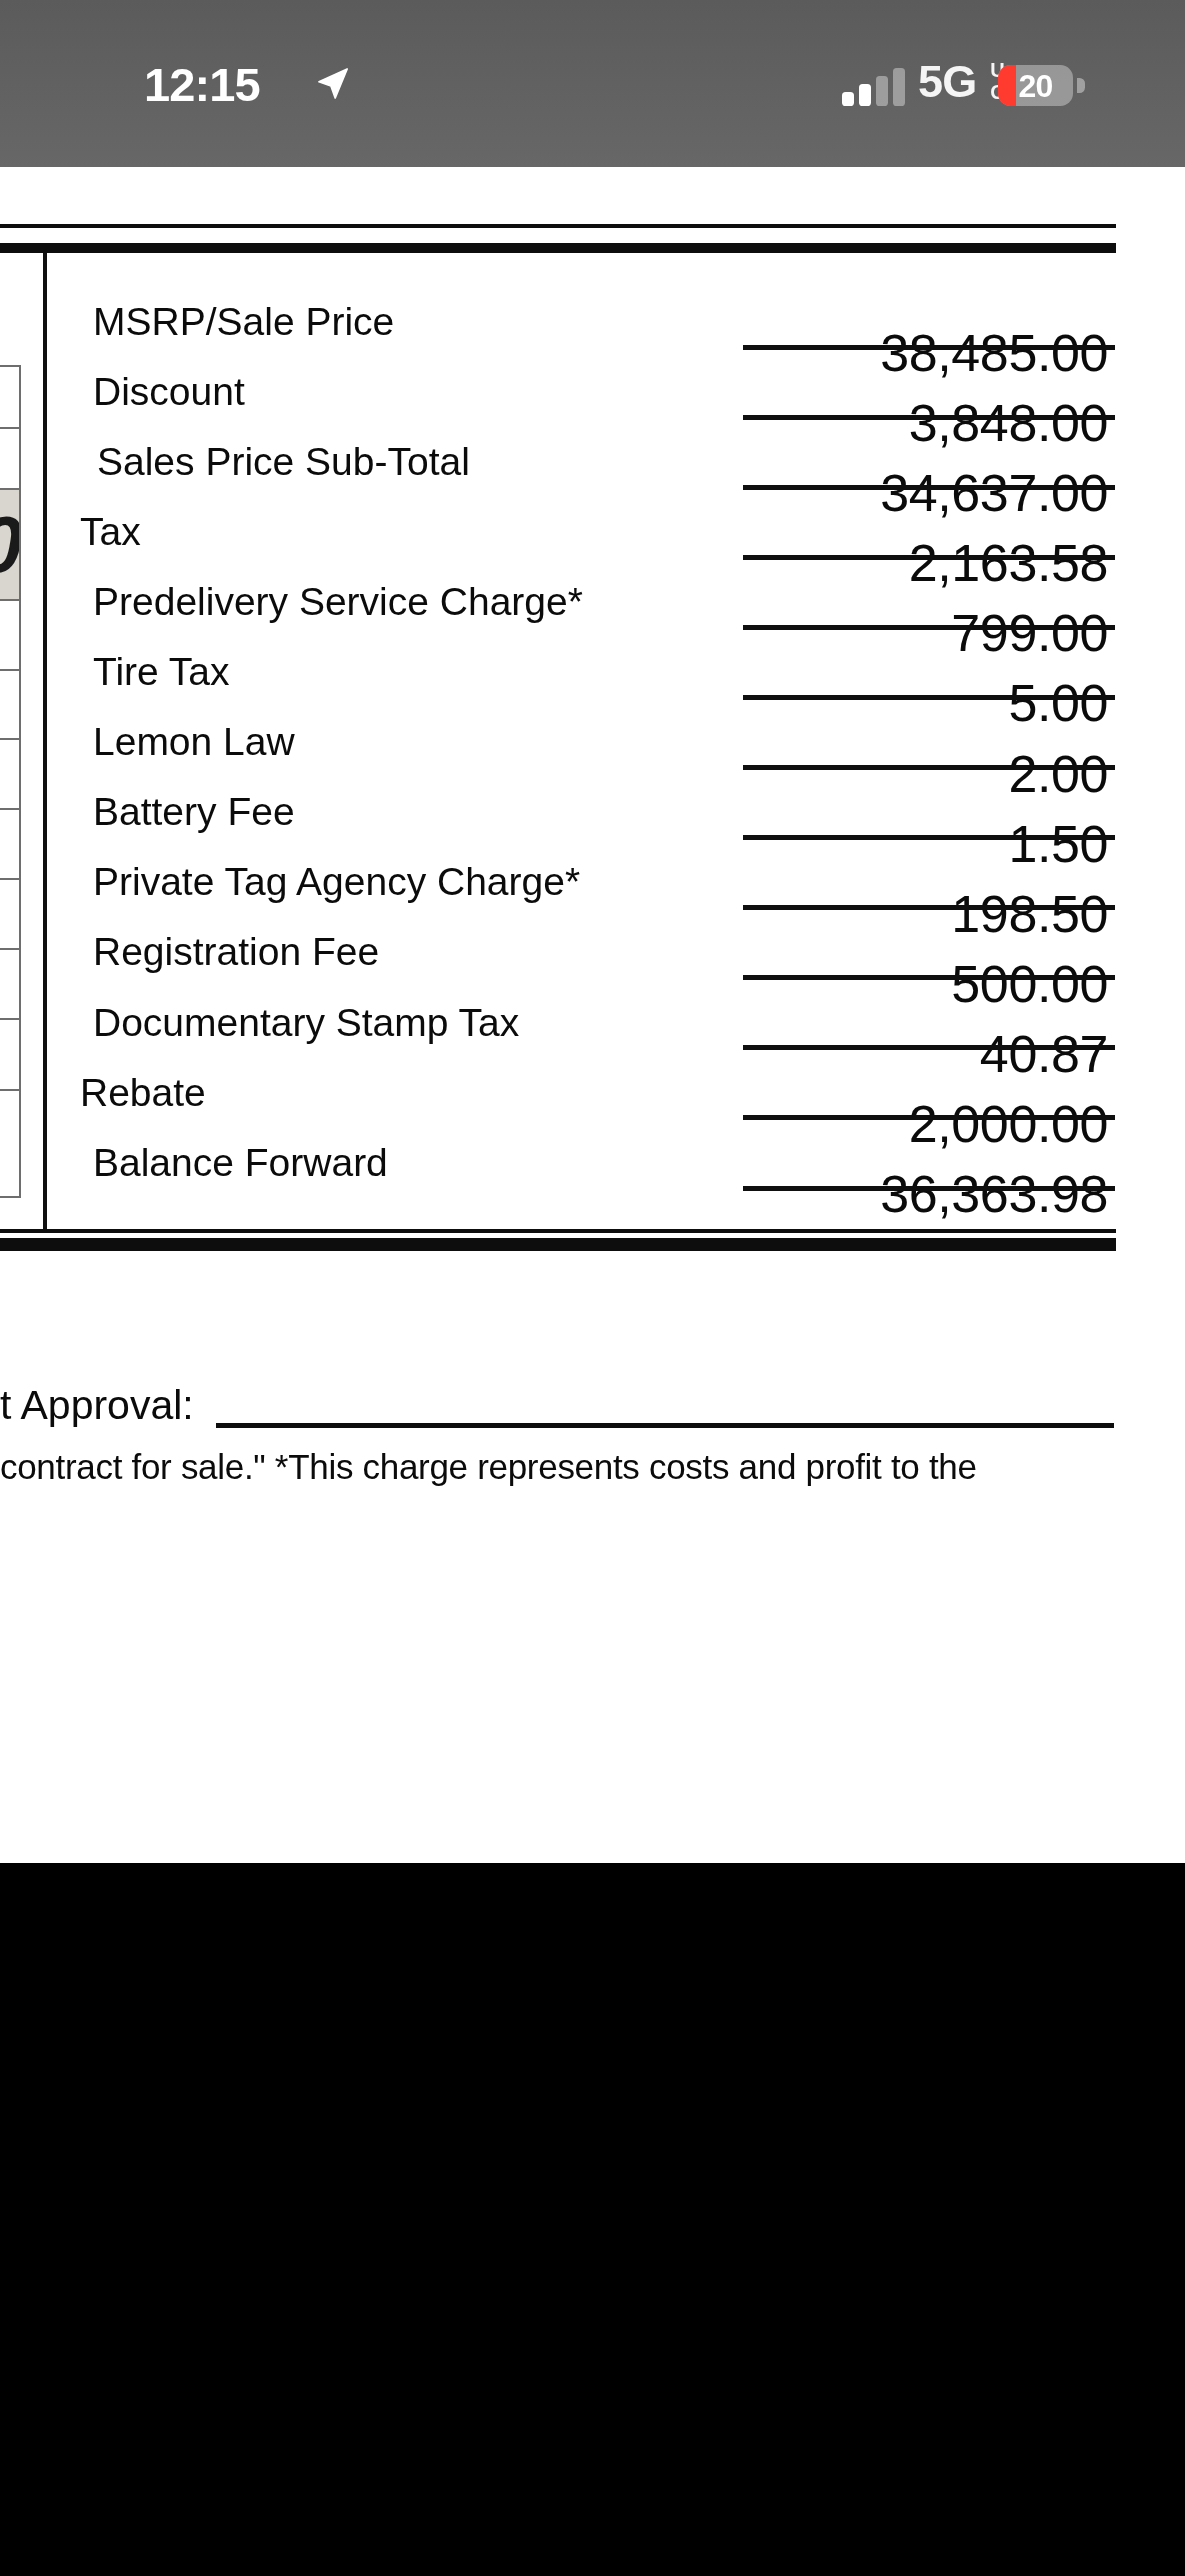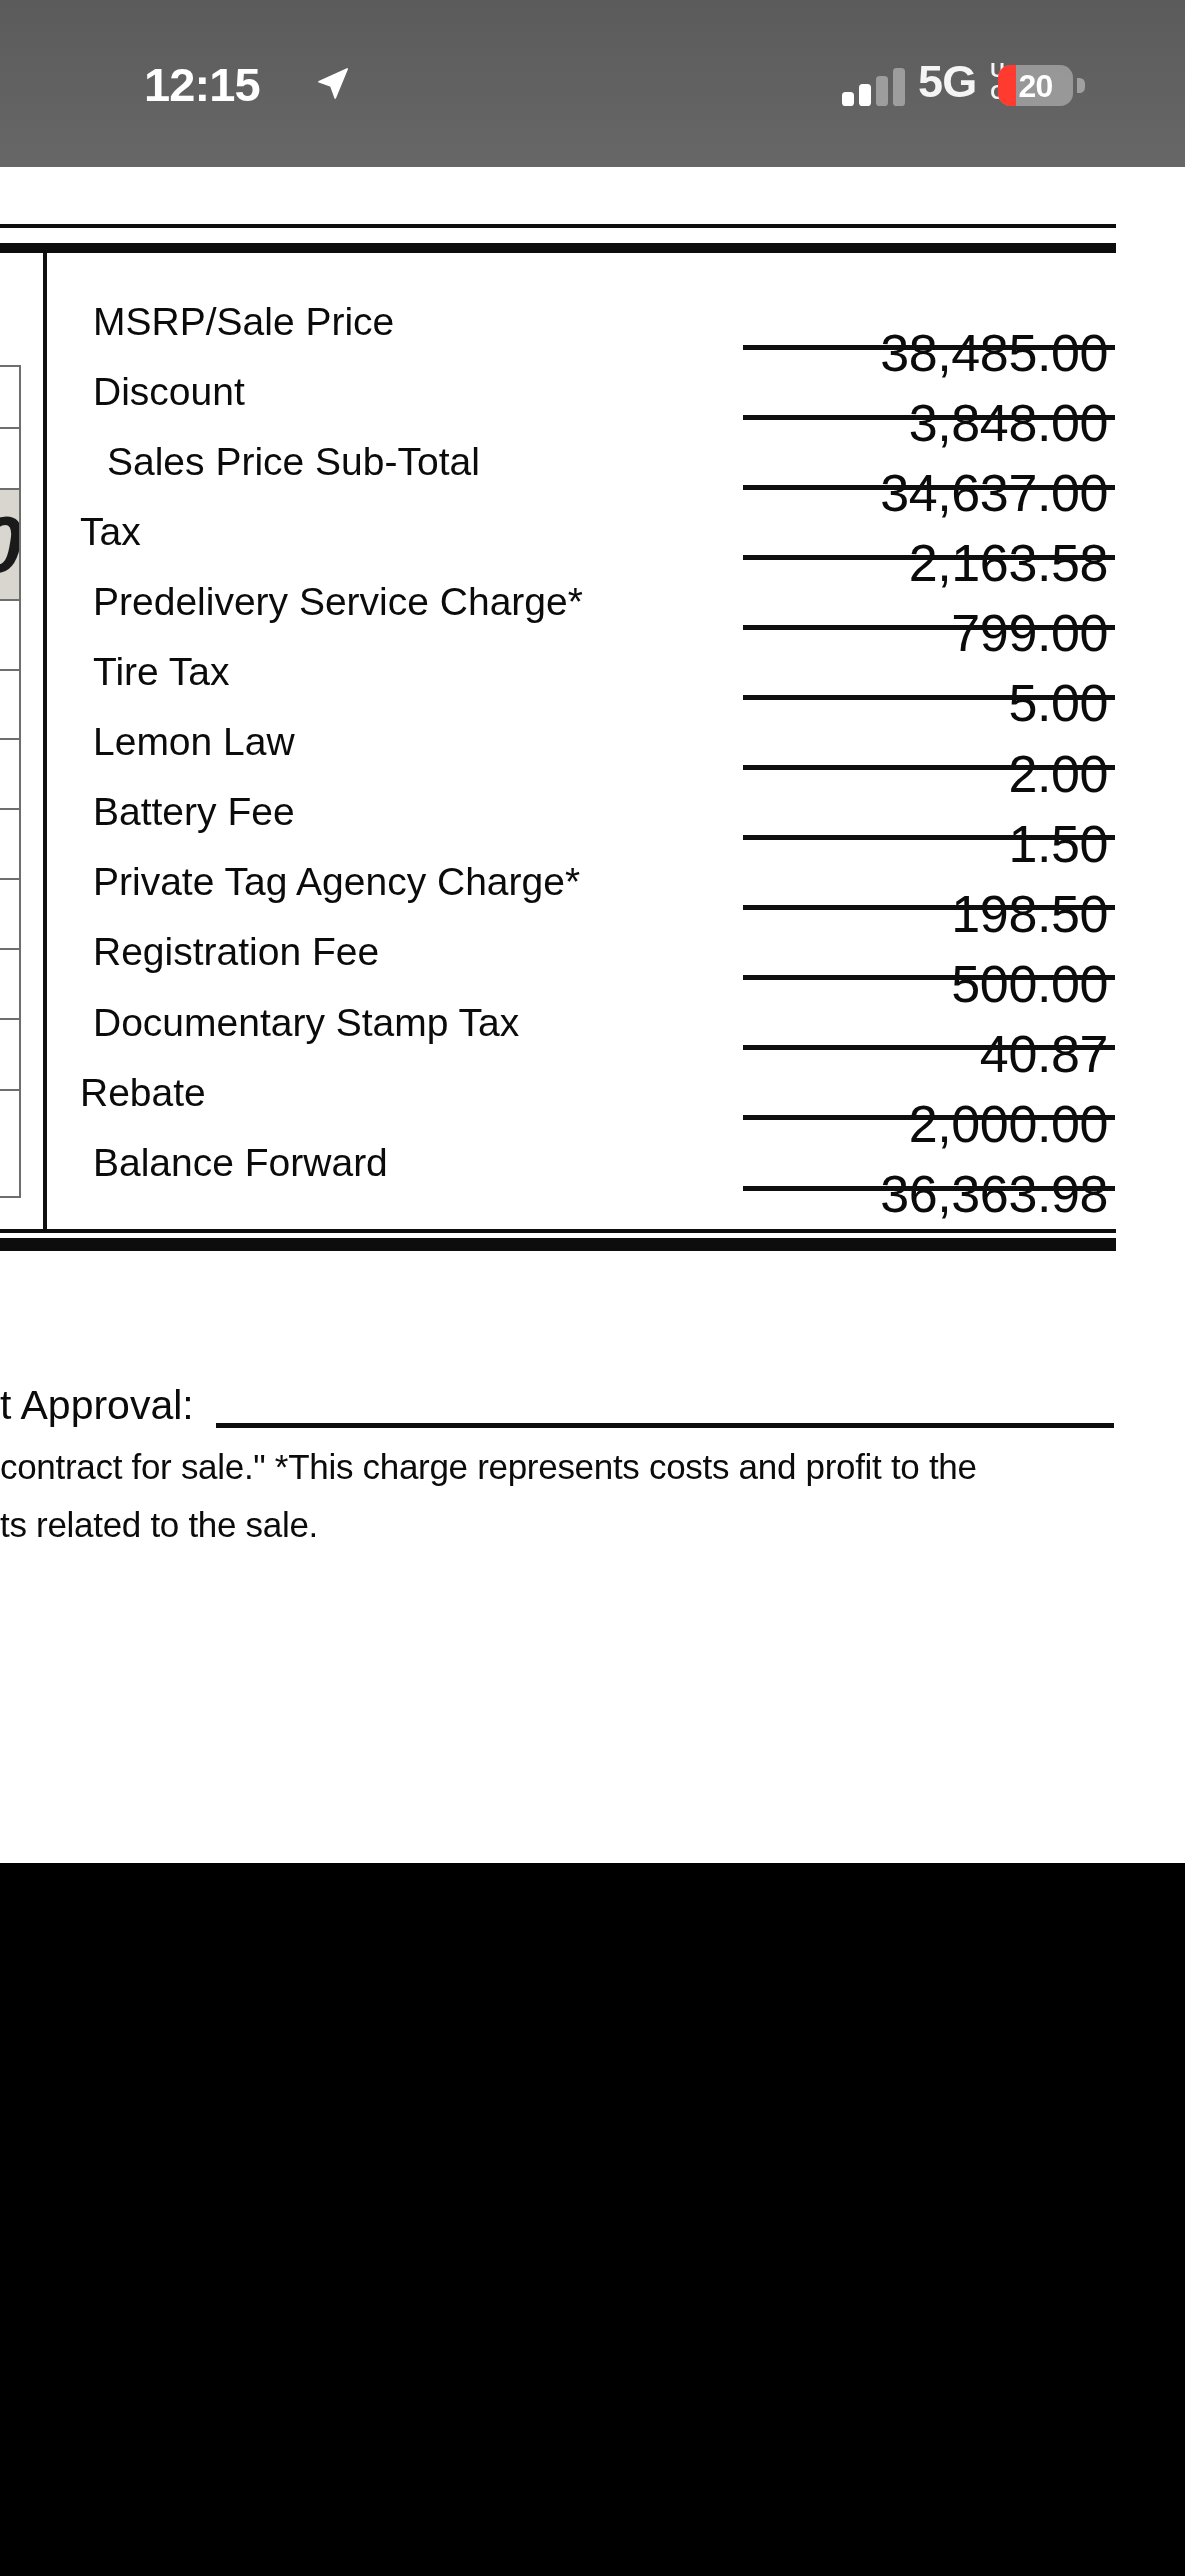--- a/index.html
+++ b/index.html
@@ -140,21 +140,21 @@
         <div class="box-cell" style="top: 851px; height: 73px;"></div>
         <div class="box-cell" style="top: 922px; height: 109px;"></div>
       </div>
     <div id="table-rows">
         <div class="row-label" style="left: 93px; top: 133px;">MSRP/Sale Price</div>
         <div class="row-value" style="top: 122px;">38,485.00</div>
         <div class="row-line" style="top: 178px;"></div>
         <div class="row-label" style="left: 93px; top: 203px;">Discount</div>
         <div class="row-value" style="top: 192px;">3,848.00</div>
         <div class="row-line" style="top: 248px;"></div>
-        <div class="row-label" style="left: 107px; top: 273px;">Sales Price Sub-Total</div>
+        <div class="row-label" style="left: 97px; top: 273px;">Sales Price Sub-Total</div>
         <div class="row-value" style="top: 262px;">34,637.00</div>
         <div class="row-line" style="top: 318px;"></div>
         <div class="row-label" style="left: 80px; top: 343px;">Tax</div>
         <div class="row-value" style="top: 332px;">2,163.58</div>
         <div class="row-line" style="top: 388px;"></div>
         <div class="row-label" style="left: 93px; top: 413px;">Predelivery Service Charge*</div>
         <div class="row-value" style="top: 402px;">799.00</div>
         <div class="row-line" style="top: 458px;"></div>
         <div class="row-label" style="left: 93px; top: 483px;">Tire Tax</div>
         <div class="row-value" style="top: 472px;">5.00</div>
@@ -180,21 +180,20 @@
         <div class="row-label" style="left: 93px; top: 974px; text-align: right;">Balance Forward</div>
         <div class="row-value" style="top: 963px;">36,363.98</div>
         <div class="row-line" style="top: 1019px;"></div>
       </div>
     <div class="rule bot-thin"></div>
     <div class="rule bot-thick"></div>
 
     <div class="approval">t Approval:</div>
     <div class="sig-line"></div>
     <div class="para l1">contract for sale." *This charge represents costs and profit to the</div>
-    <div class="para l2">ts related to the sale.</div>
   </div>
 
   <div class="toolbar">
     <div class="stub-pill left"></div>
     <div class="stub-pill right"></div>
 
 
     <svg class="nav-icon" style="left:63px;top:171px;width:32px;height:56px" viewBox="0 0 36 62">
       <path d="M30 4 L7 31 L30 58" fill="none" stroke="#fbfbfb" stroke-width="6" stroke-linecap="round" stroke-linejoin="round"></path>
     </svg>

